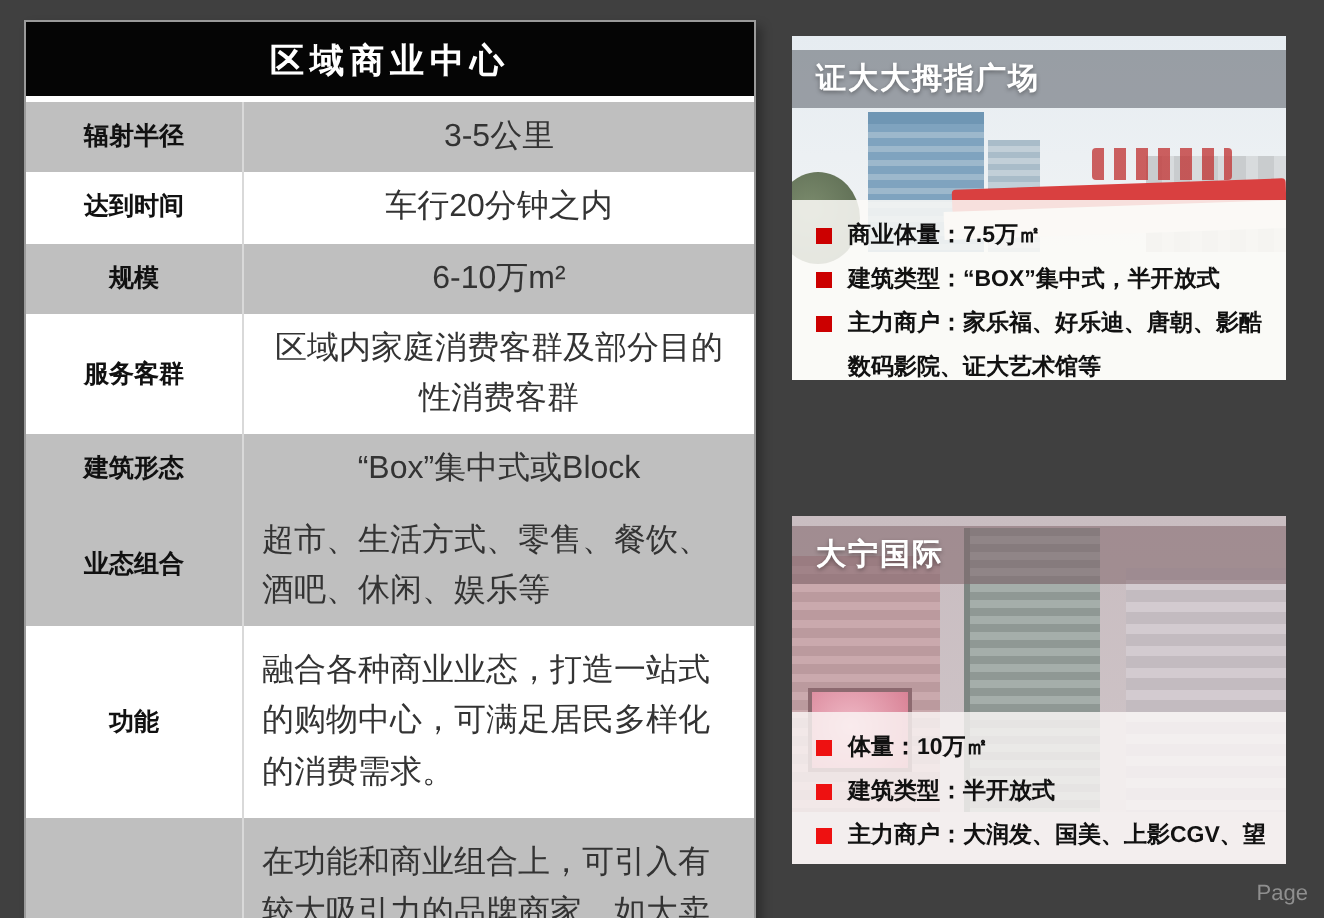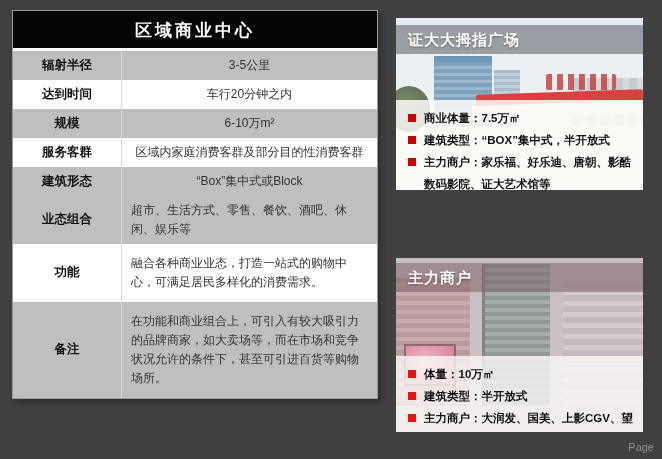--- a/index.html
+++ b/index.html
@@ -11,21 +11,21 @@
   .table-panel { position:absolute; left:12px; top:10px; width:366px;
     border:1px solid #9a9a9a; box-shadow:3px 3px 5px rgba(0,0,0,0.30); background:#fff; }
   .table-header { height:40px; line-height:40px; background:#050505; color:#fff;
     text-align:center; font-weight:bold; font-size:17px; letter-spacing:3px;
     border-bottom:3px solid #fff; }
   .trow { display:flex; width:100%; min-height:29px; background:#ffffff; }
   .trow.alt { background:#bfbfbf; }
   .tlabel { width:108px; flex:0 0 108px; display:flex; align-items:center; justify-content:center;
     font-weight:bold; font-size:12.5px; color:#111; padding:5px 4px; text-align:center; }
   .tvalue { flex:1; display:flex; align-items:center; justify-content:center; text-align:center;
-    font-size:12px; color:#333; padding:5px 9px; line-height:1.58;
+    font-size:16px; color:#333; padding:5px 9px; line-height:1.58;
     border-left:1px solid #d9d9d9; }
   .trow.left .tvalue { justify-content:flex-start; text-align:left; }
   .trow.tall .tvalue { padding-top:10px; padding-bottom:10px; }
 
   
   .card { position:absolute; left:396px; width:247px; overflow:hidden; background:#dfe3e6; }
   .card1 { top:18px; height:172px; }
   .card2 { top:258px; height:174px; }
   .photo { position:absolute; inset:0; }
   .shape { position:absolute; }
@@ -148,21 +148,21 @@
   </div>
 
   <div class="card card2">
     <div class="photo photo2">
       <div class="shape p2-b1"></div>
       <div class="shape p2-led"></div>
       <div class="shape p2-b2"></div>
       <div class="shape p2-b3"></div>
       <div class="shape p2-street"></div>
     </div>
-    <div class="card-title">主力商户</div>
+    <div class="card-title">大宁国际</div>
     <div class="card-bullets" id="card-bullets-1">
         <div class="bullet">
           <span class="bullet-sq" style="background: rgb(238, 17, 17);"></span>
           <span>体量：10万㎡</span>
         </div>
         <div class="bullet">
           <span class="bullet-sq" style="background: rgb(238, 17, 17);"></span>
           <span>建筑类型：半开放式</span>
         </div>
         <div class="bullet">

